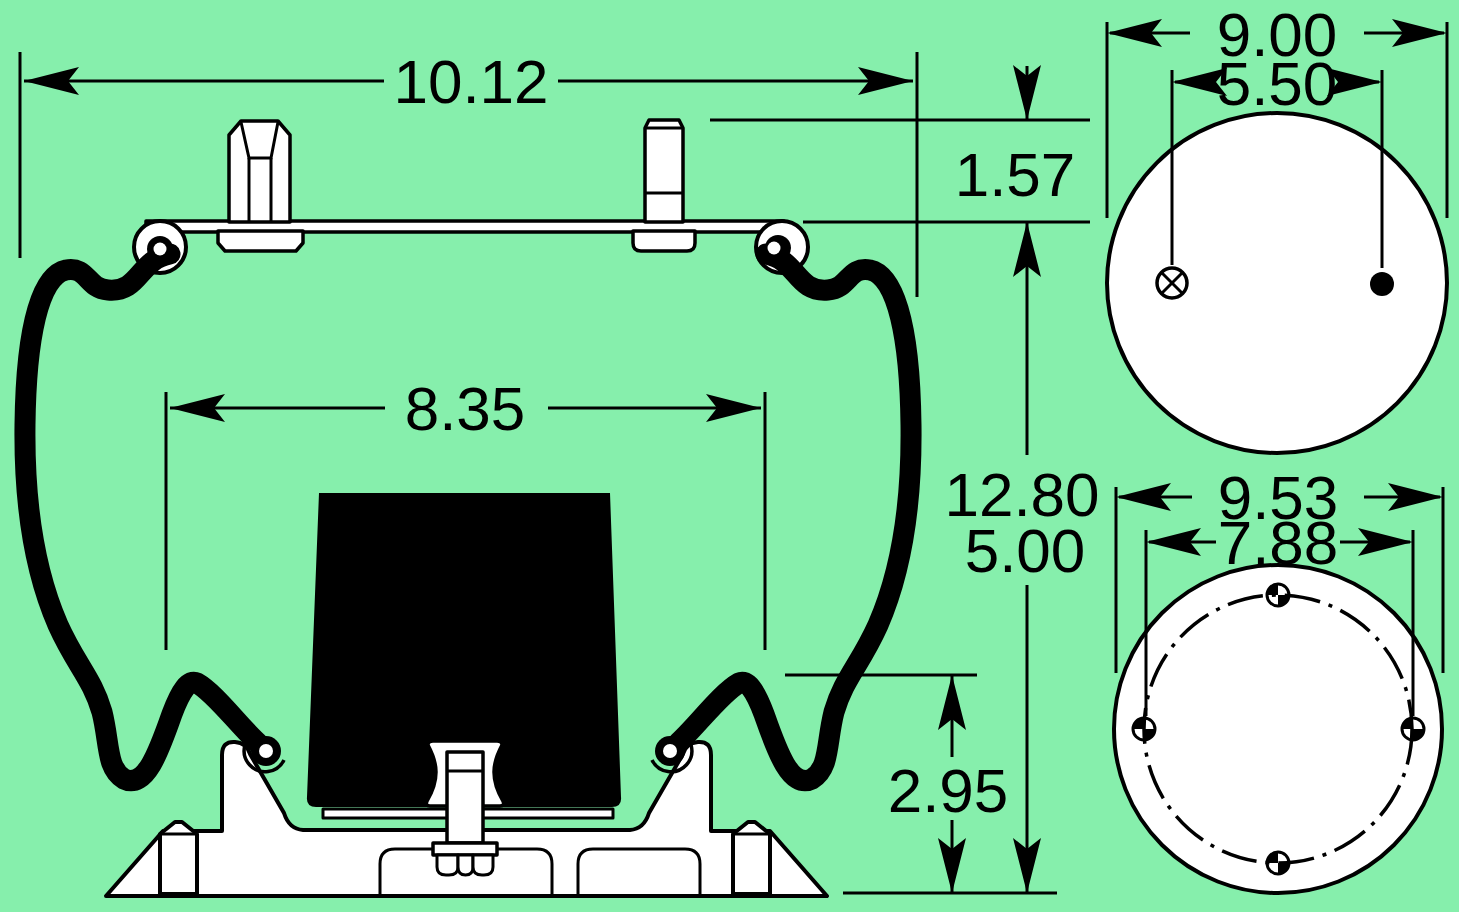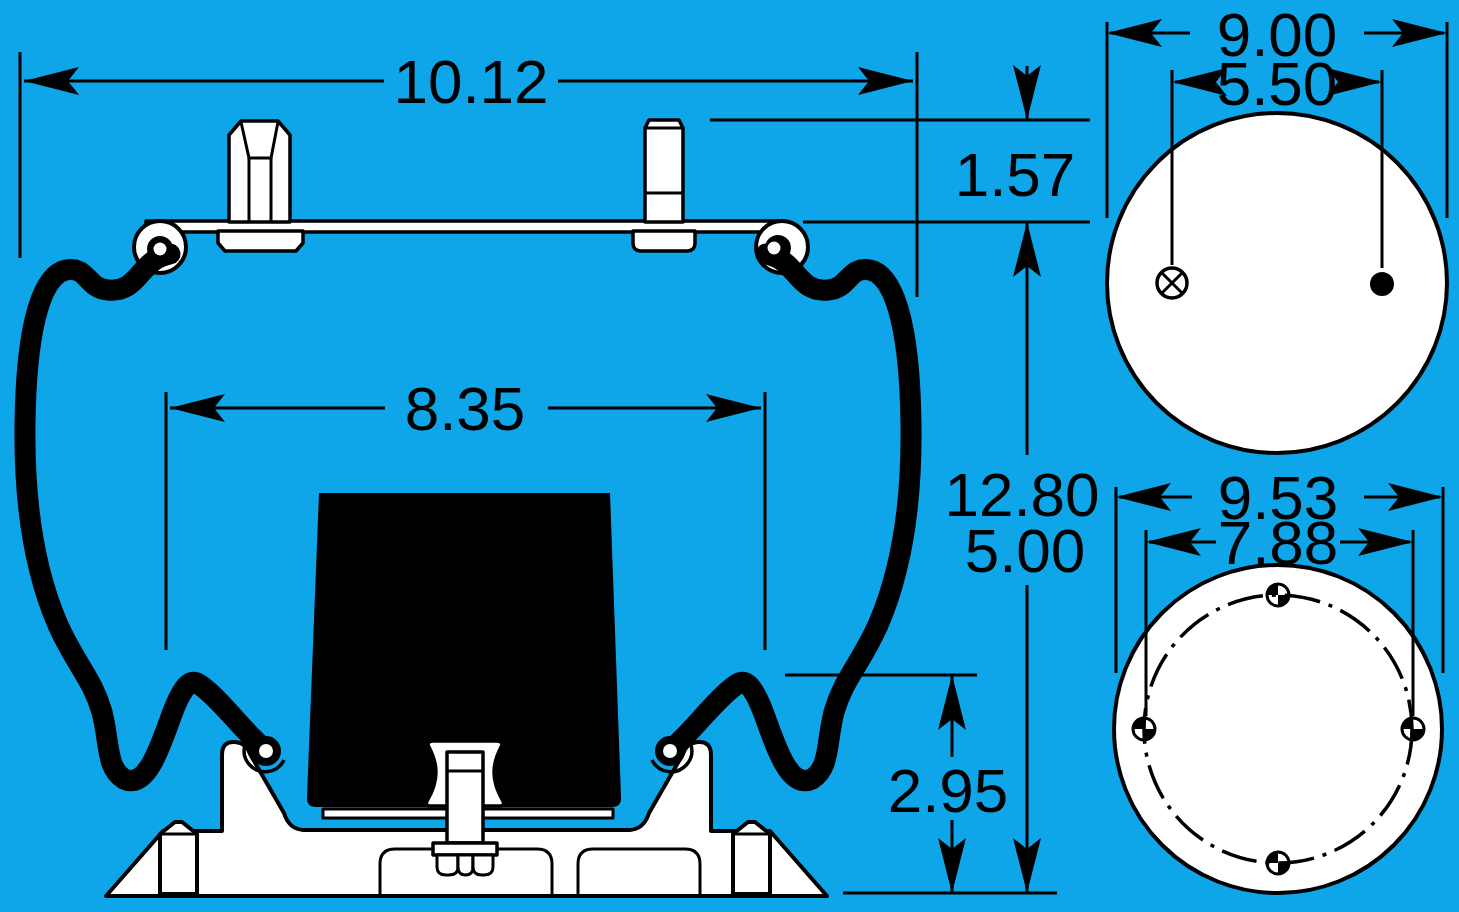--- a/index.html
+++ b/index.html
@@ -1,16 +1,16 @@
 <!DOCTYPE html>
 <html><head>
 <meta charset="utf-8">
 <style>
   html,body{margin:0;padding:0;background:#ffffff;}
-  .page{position:relative;width:1459px;height:912px;background:#0ea5e9;overflow:hidden;}
+  .page{position:relative;width:1459px;height:912px;background:#86efac;overflow:hidden;}
   svg{display:block;}
   .dim-text{font-family:"Liberation Sans","DejaVu Sans",sans-serif;font-size:62px;fill:#000;}
   .outline{stroke:#000;stroke-width:4;fill:#fff;stroke-linejoin:round;}
   .thin{stroke:#000;stroke-width:3;fill:none;}
   .dimline{stroke:#000;stroke-width:3;fill:none;}
   .extline{stroke:#000;stroke-width:3;fill:none;}
   .arrow{fill:#000;stroke:none;}
   .black{fill:#000;stroke:none;}
   .band{stroke:#000;stroke-width:21;fill:none;stroke-linecap:round;}
 </style>

